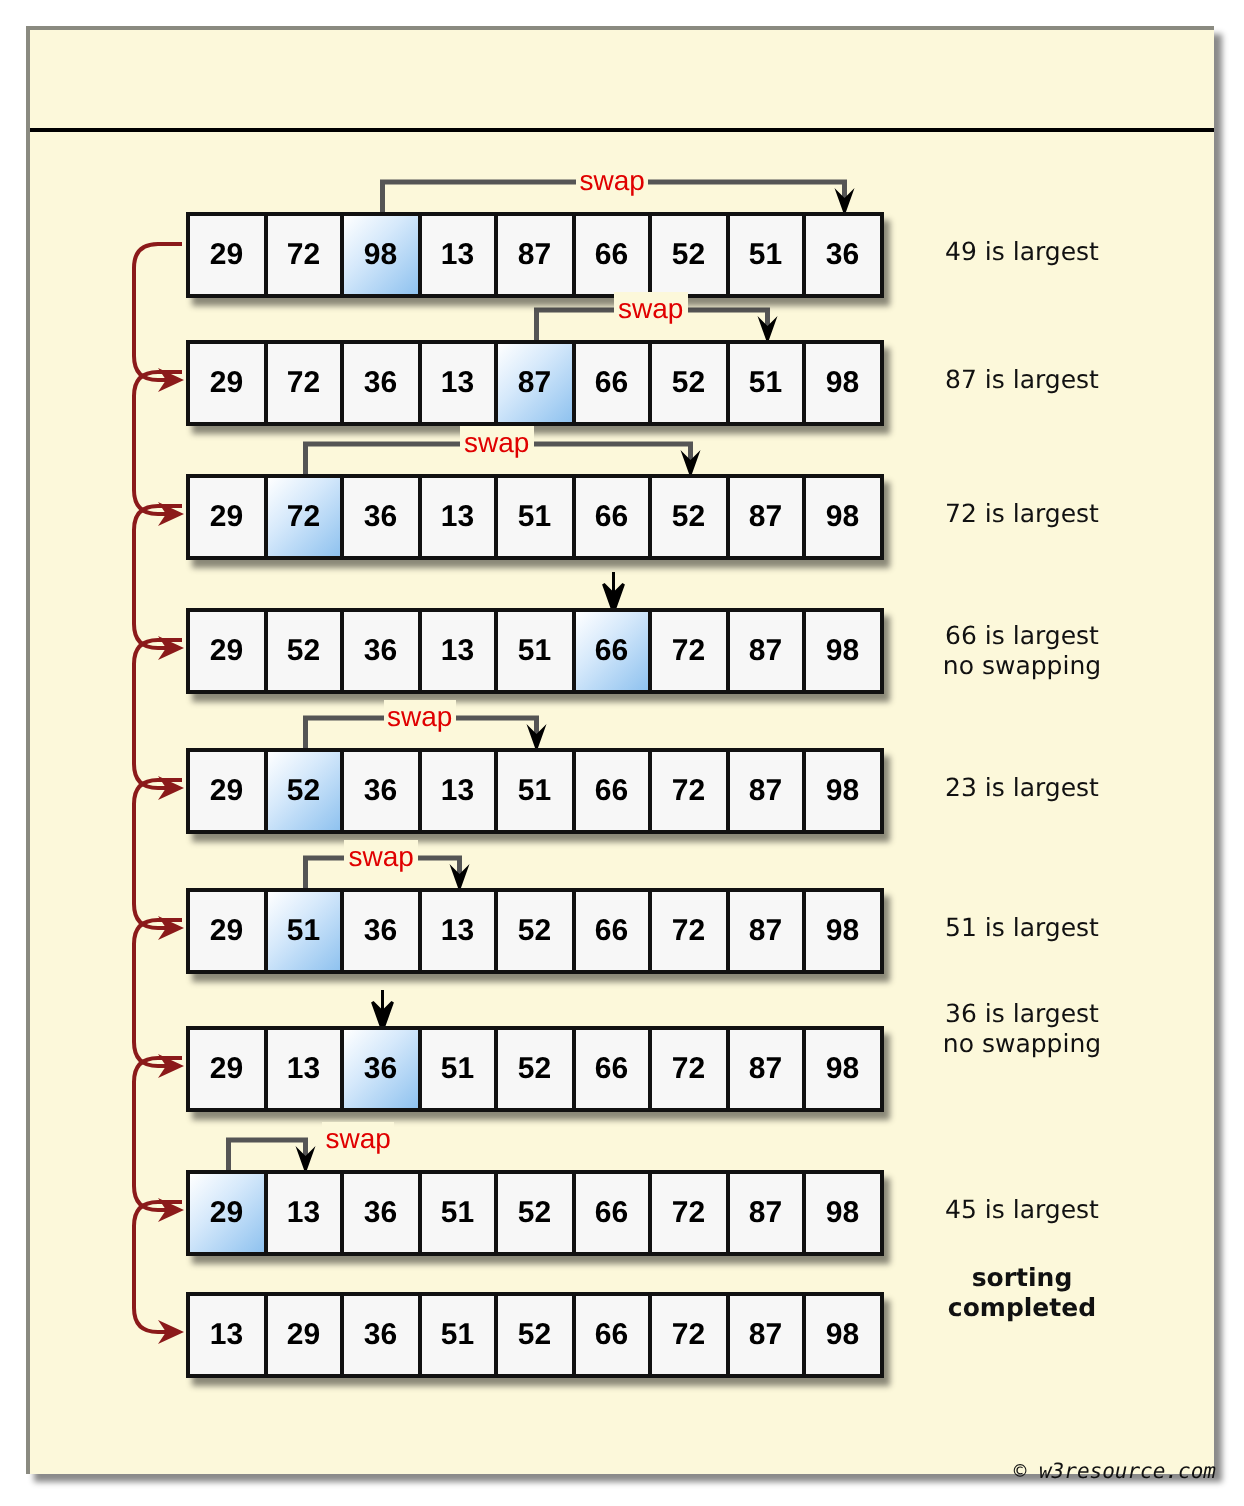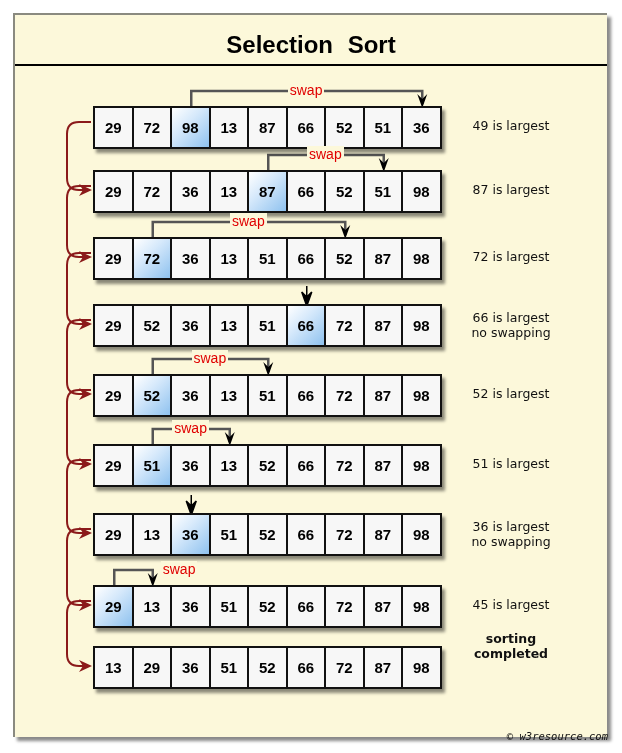--- a/index.html
+++ b/index.html
@@ -26,21 +26,20 @@
           font-family: "DejaVu Sans", sans-serif; font-size: 12.5px; color: #111; line-height: 15px; }
   .swap { position: absolute; color: #e00000; font-weight: normal; font-size: 14px; background: #fcf8da; padding: 0 2px; }
   .credit { position: absolute; right: 14px; bottom: 11px; font-family: "DejaVu Sans Mono", monospace;
             font-size: 10.5px; color: #111; font-style: italic; }
   svg.overlay { position: absolute; left: 0; top: 0; }
 </style>
 </head>
 <body>
 
 <div class="frame">
-  <div class="title">Selection Sort</div>
   <div class="divider"></div>
 </div>
 
 <svg class="overlay" width="622" height="753">
     <path d="M191.25 106 V91 H422.25 V104" fill="none" stroke="#555" stroke-width="2.5"></path>
     <path d="M417.25 94 L422.25 108 L427.25 94 L422.25 99 Z" fill="#000"></path>
     <path d="M91 122 H79 Q67 122 67 134 V178 Q67 190 79 190 H83" fill="none" stroke="#8b1a1a" stroke-width="2"></path>
     <path d="M79 184 L92 190 L79 196 L83 190 Z" fill="#8b1a1a"></path>
     <path d="M268.25 170 V155 H383.75 V168" fill="none" stroke="#555" stroke-width="2.5"></path>
     <path d="M378.75 158 L383.75 172 L388.75 158 L383.75 163 Z" fill="#000"></path>
@@ -135,21 +134,21 @@
       <div class="cell hl">52</div>
       <div class="cell">36</div>
       <div class="cell">13</div>
       <div class="cell">51</div>
       <div class="cell">66</div>
       <div class="cell">72</div>
       <div class="cell">87</div>
       <div class="cell">98</div>
     </div>
     <div class="note" style="top: 386px;">
-      <div>52 is largest</div>
+      <div>23 is largest</div>
     </div>
     <div class="swap" style="left: 191.5px; top: 350px;">swap</div>
     <div class="row" style="top: 444px;">
       <div class="cell">29</div>
       <div class="cell hl">51</div>
       <div class="cell">36</div>
       <div class="cell">13</div>
       <div class="cell">52</div>
       <div class="cell">66</div>
       <div class="cell">72</div>
@@ -164,21 +163,21 @@
       <div class="cell">29</div>
       <div class="cell">13</div>
       <div class="cell hl">36</div>
       <div class="cell">51</div>
       <div class="cell">52</div>
       <div class="cell">66</div>
       <div class="cell">72</div>
       <div class="cell">87</div>
       <div class="cell">98</div>
     </div>
-    <div class="note" style="top: 519px;">
+    <div class="note" style="top: 499px;">
       <div>36 is largest</div>
       <div>no swapping</div>
     </div>
     <div class="row" style="top: 585px;">
       <div class="cell hl">29</div>
       <div class="cell">13</div>
       <div class="cell">36</div>
       <div class="cell">51</div>
       <div class="cell">52</div>
       <div class="cell">66</div>

